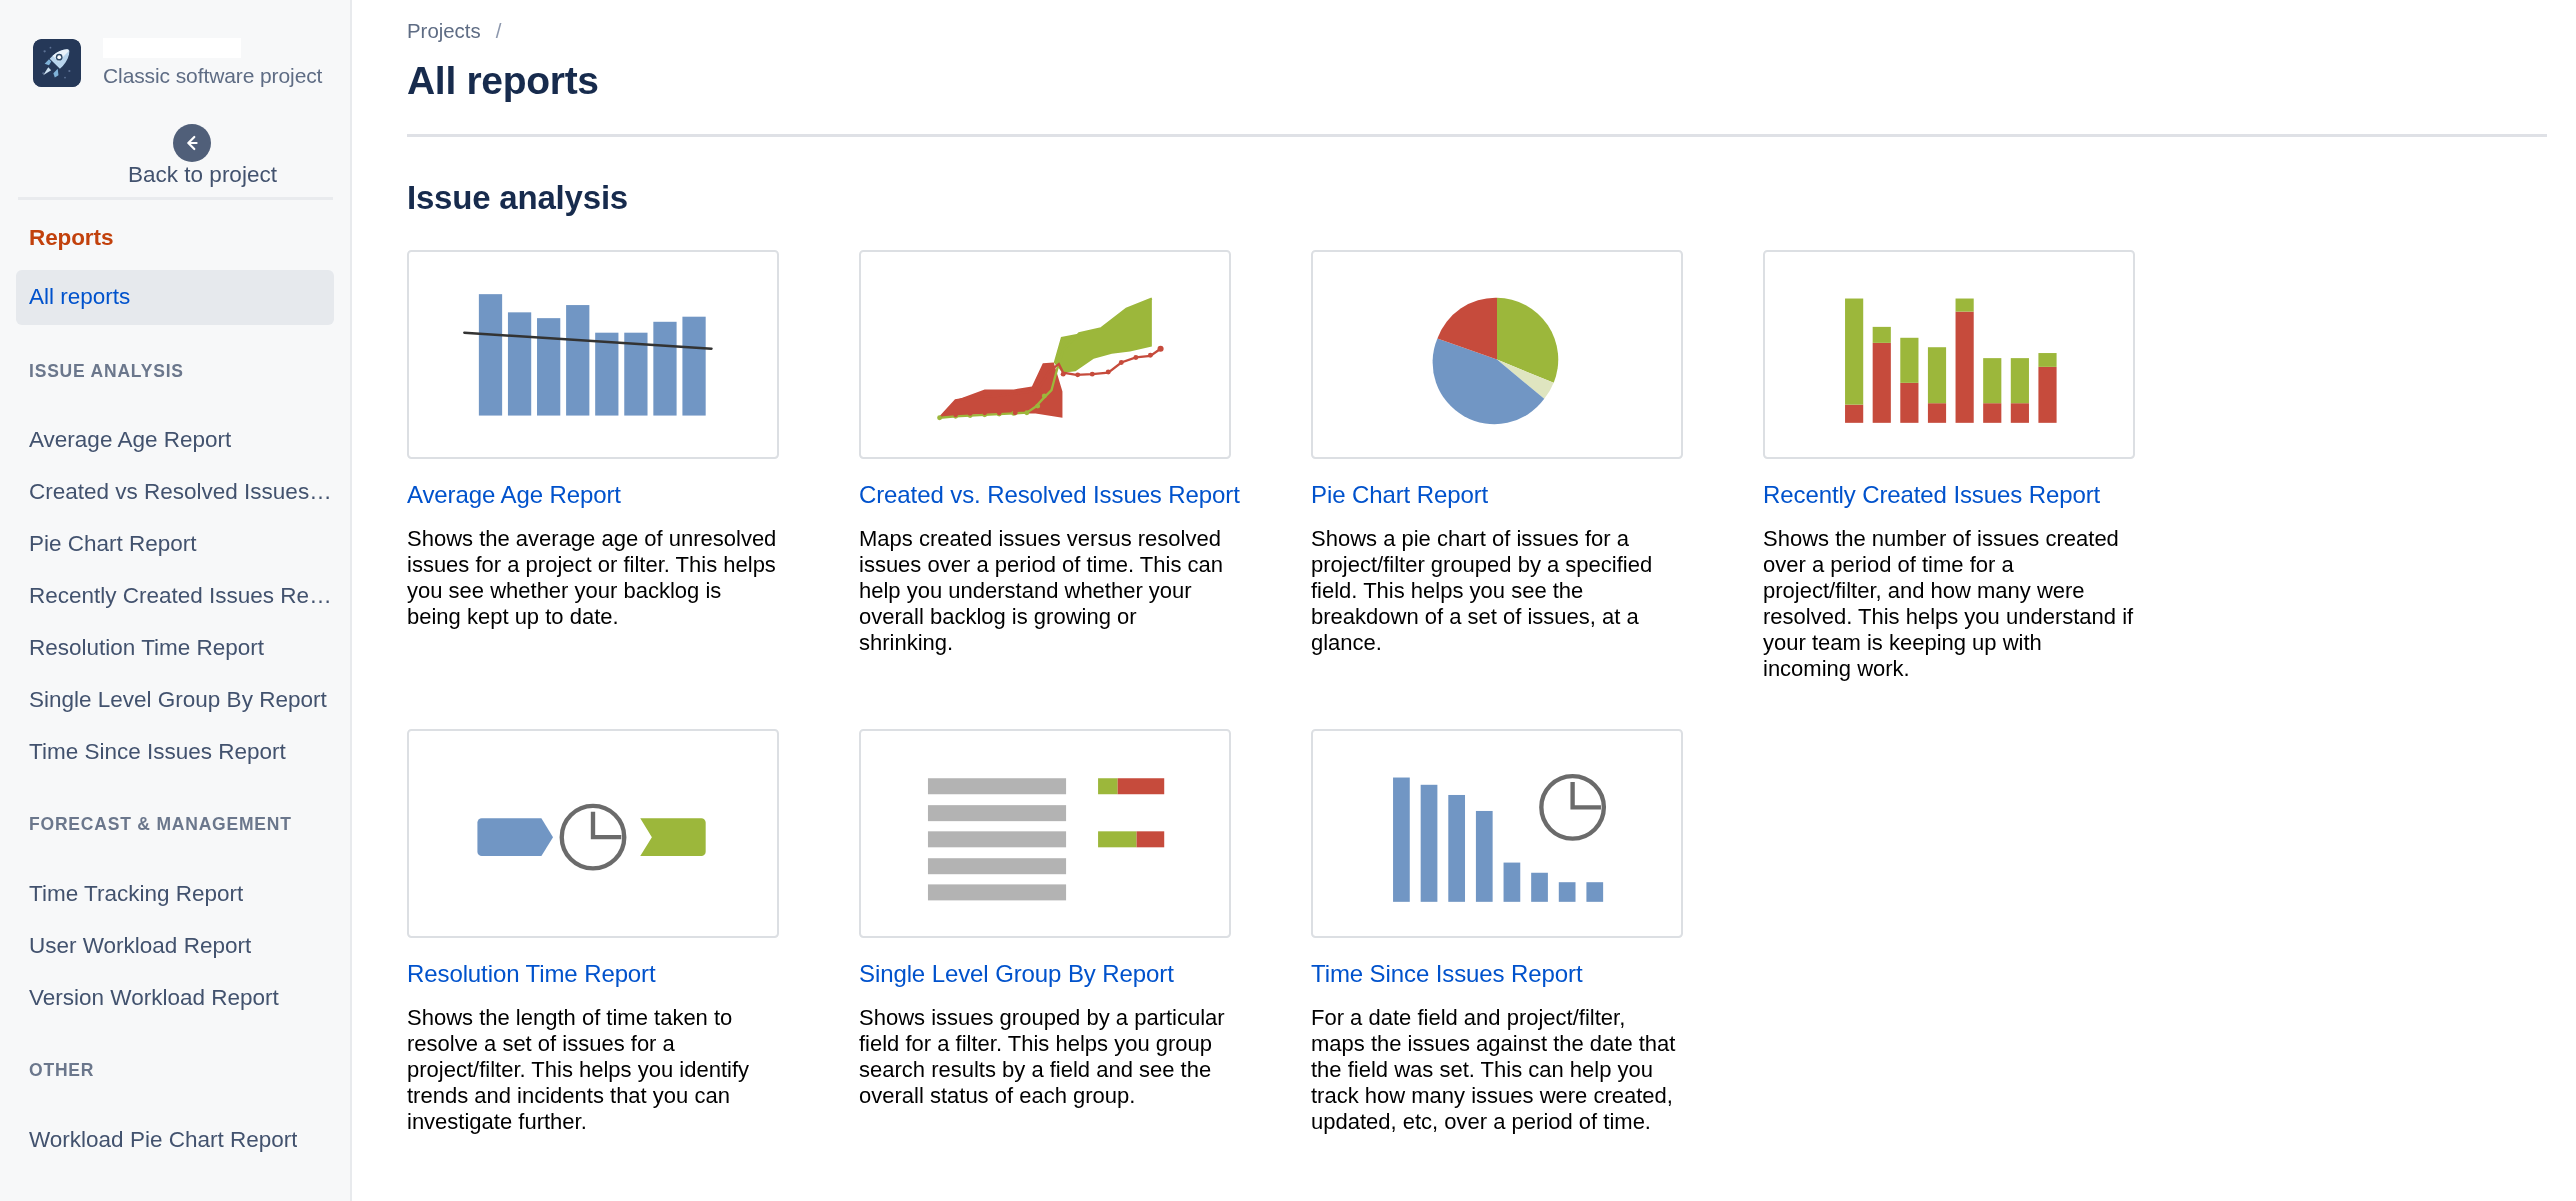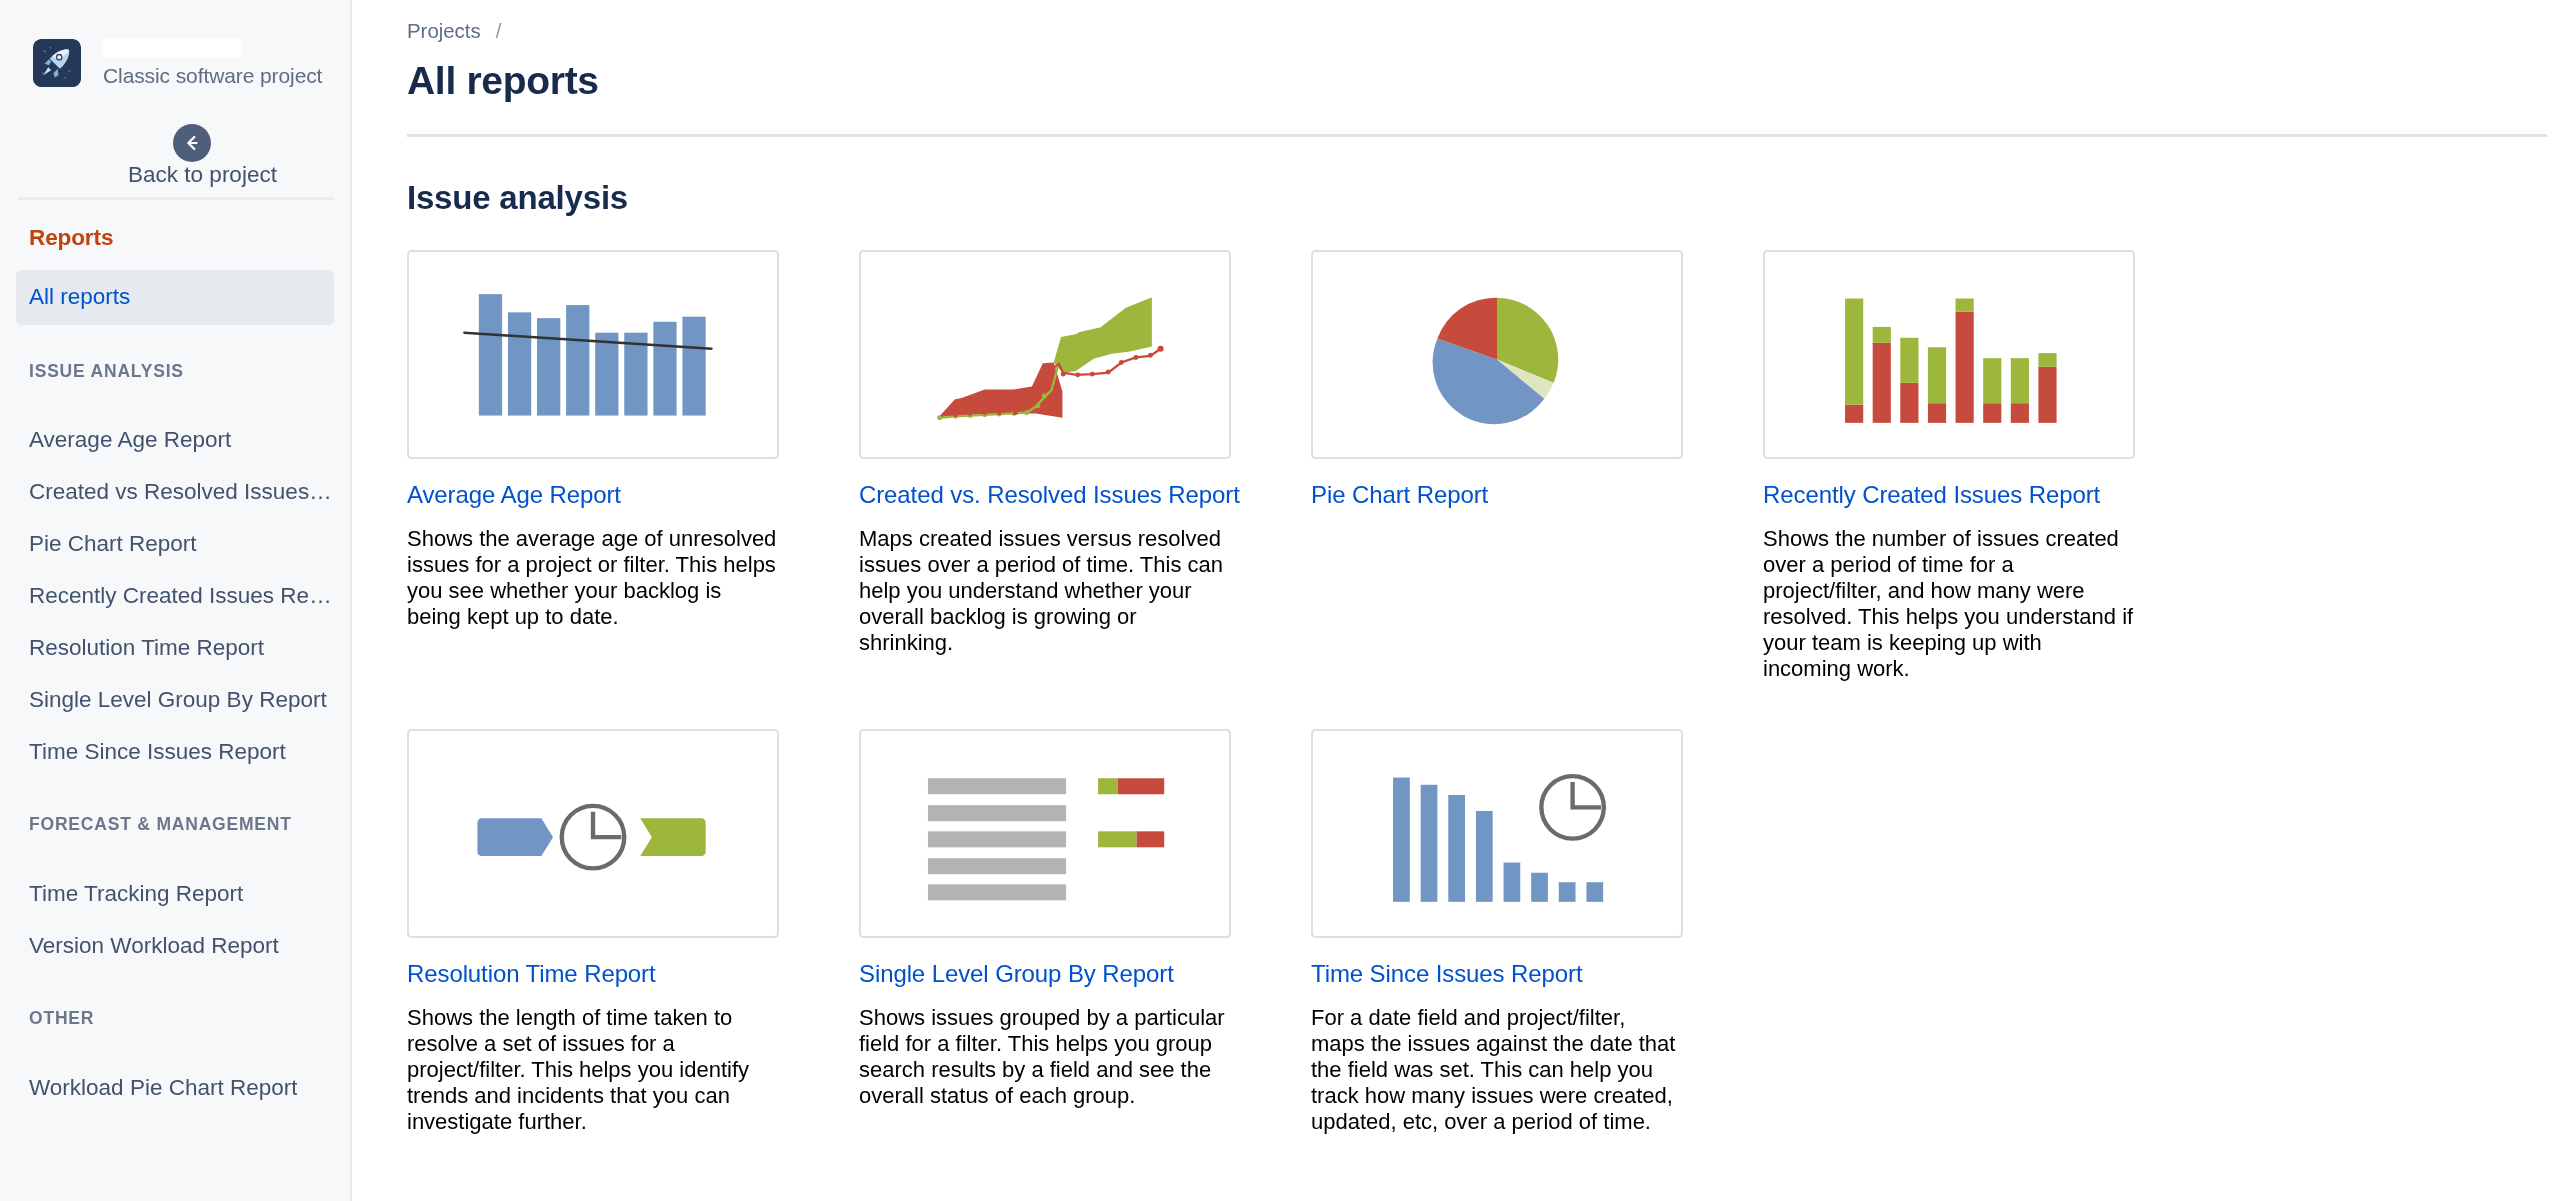--- a/index.html
+++ b/index.html
@@ -201,20 +201,23 @@
     <div class="nav-item">
       <span>Single Level Group By Report</span>
     </div>
     <div class="nav-item">
       <span>Time Since Issues Report</span>
     </div>
 
     <div class="nav-group-title">FORECAST &amp; MANAGEMENT</div>
     <div class="nav-item grp-gap-2">
       <span>Time Tracking Report</span>
+    </div>
+    <div class="nav-item">
+      <span>User Workload Report</span>
     </div>
     <div class="nav-item">
       <span>Version Workload Report</span>
     </div>
 
     <div class="nav-group-title">OTHER</div>
     <div class="nav-item grp-gap-2">
       <span>Workload Pie Chart Report</span>
     </div>
   </aside>
@@ -308,20 +311,21 @@
             <path d="M253 148 L253 63 A85 85 0 0 1 331 180 Z" fill="#9cb73b"></path>
 
             <path d="M253 148 L331 180 A85 85 0 0 1 318 202 Z" fill="#dfe5c0"></path>
 
             <path d="M253 148 L318 202 A85 85 0 0 1 171 119 Z" fill="#7196c4"></path>
 
             <path d="M253 148 L171 119 A85 85 0 0 1 253 63 Z" fill="#c64b3c"></path>
           </svg>
         </div>
         <div class="card-title">Pie Chart Report</div>
+        <div class="card-desc">Shows a pie chart of issues for a project/filter grouped by a specified field. This helps you see the breakdown of a set of issues, at a glance.</div>
       </div>
 
       <div class="card">
         <div class="thumb">
           <svg width="368" height="205" viewBox="0 0 506 282">
 
             <rect x="110" y="210" width="25" height="25" fill="#c64b3c"></rect>
             <rect x="110" y="64" width="25" height="146" fill="#9cb73b"></rect>
 
             <rect x="148" y="125" width="25" height="110" fill="#c64b3c"></rect>

